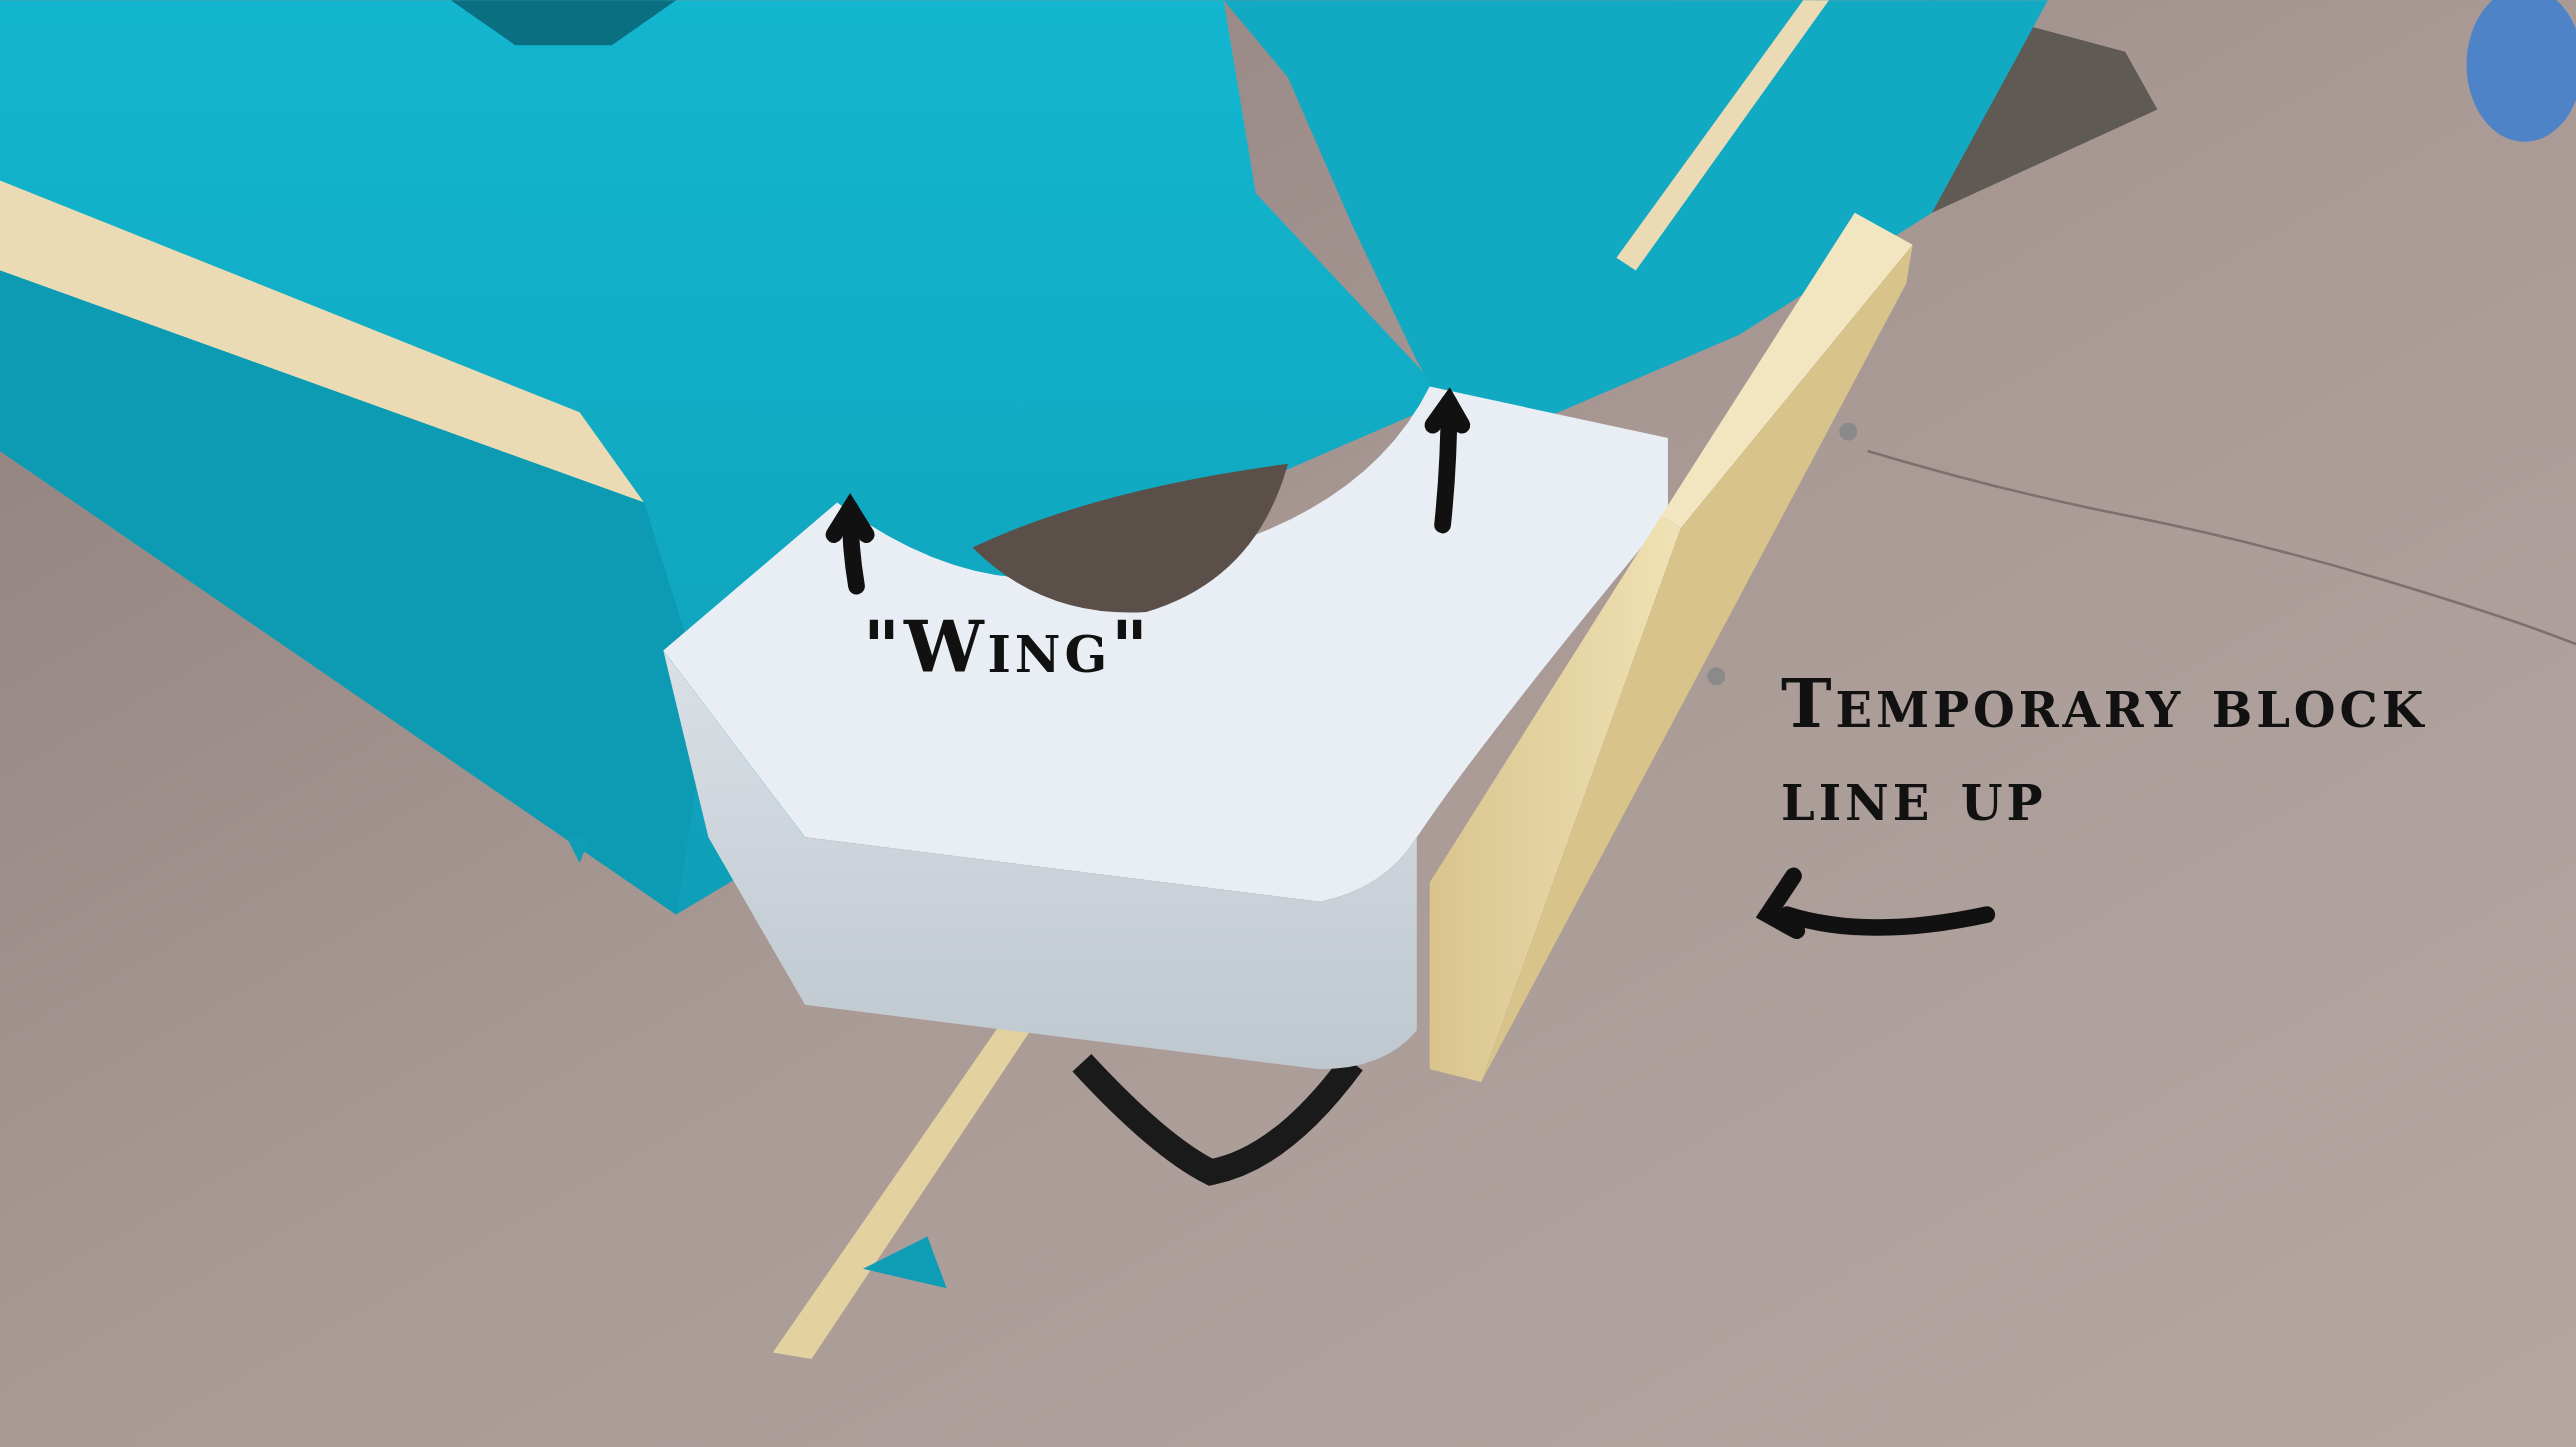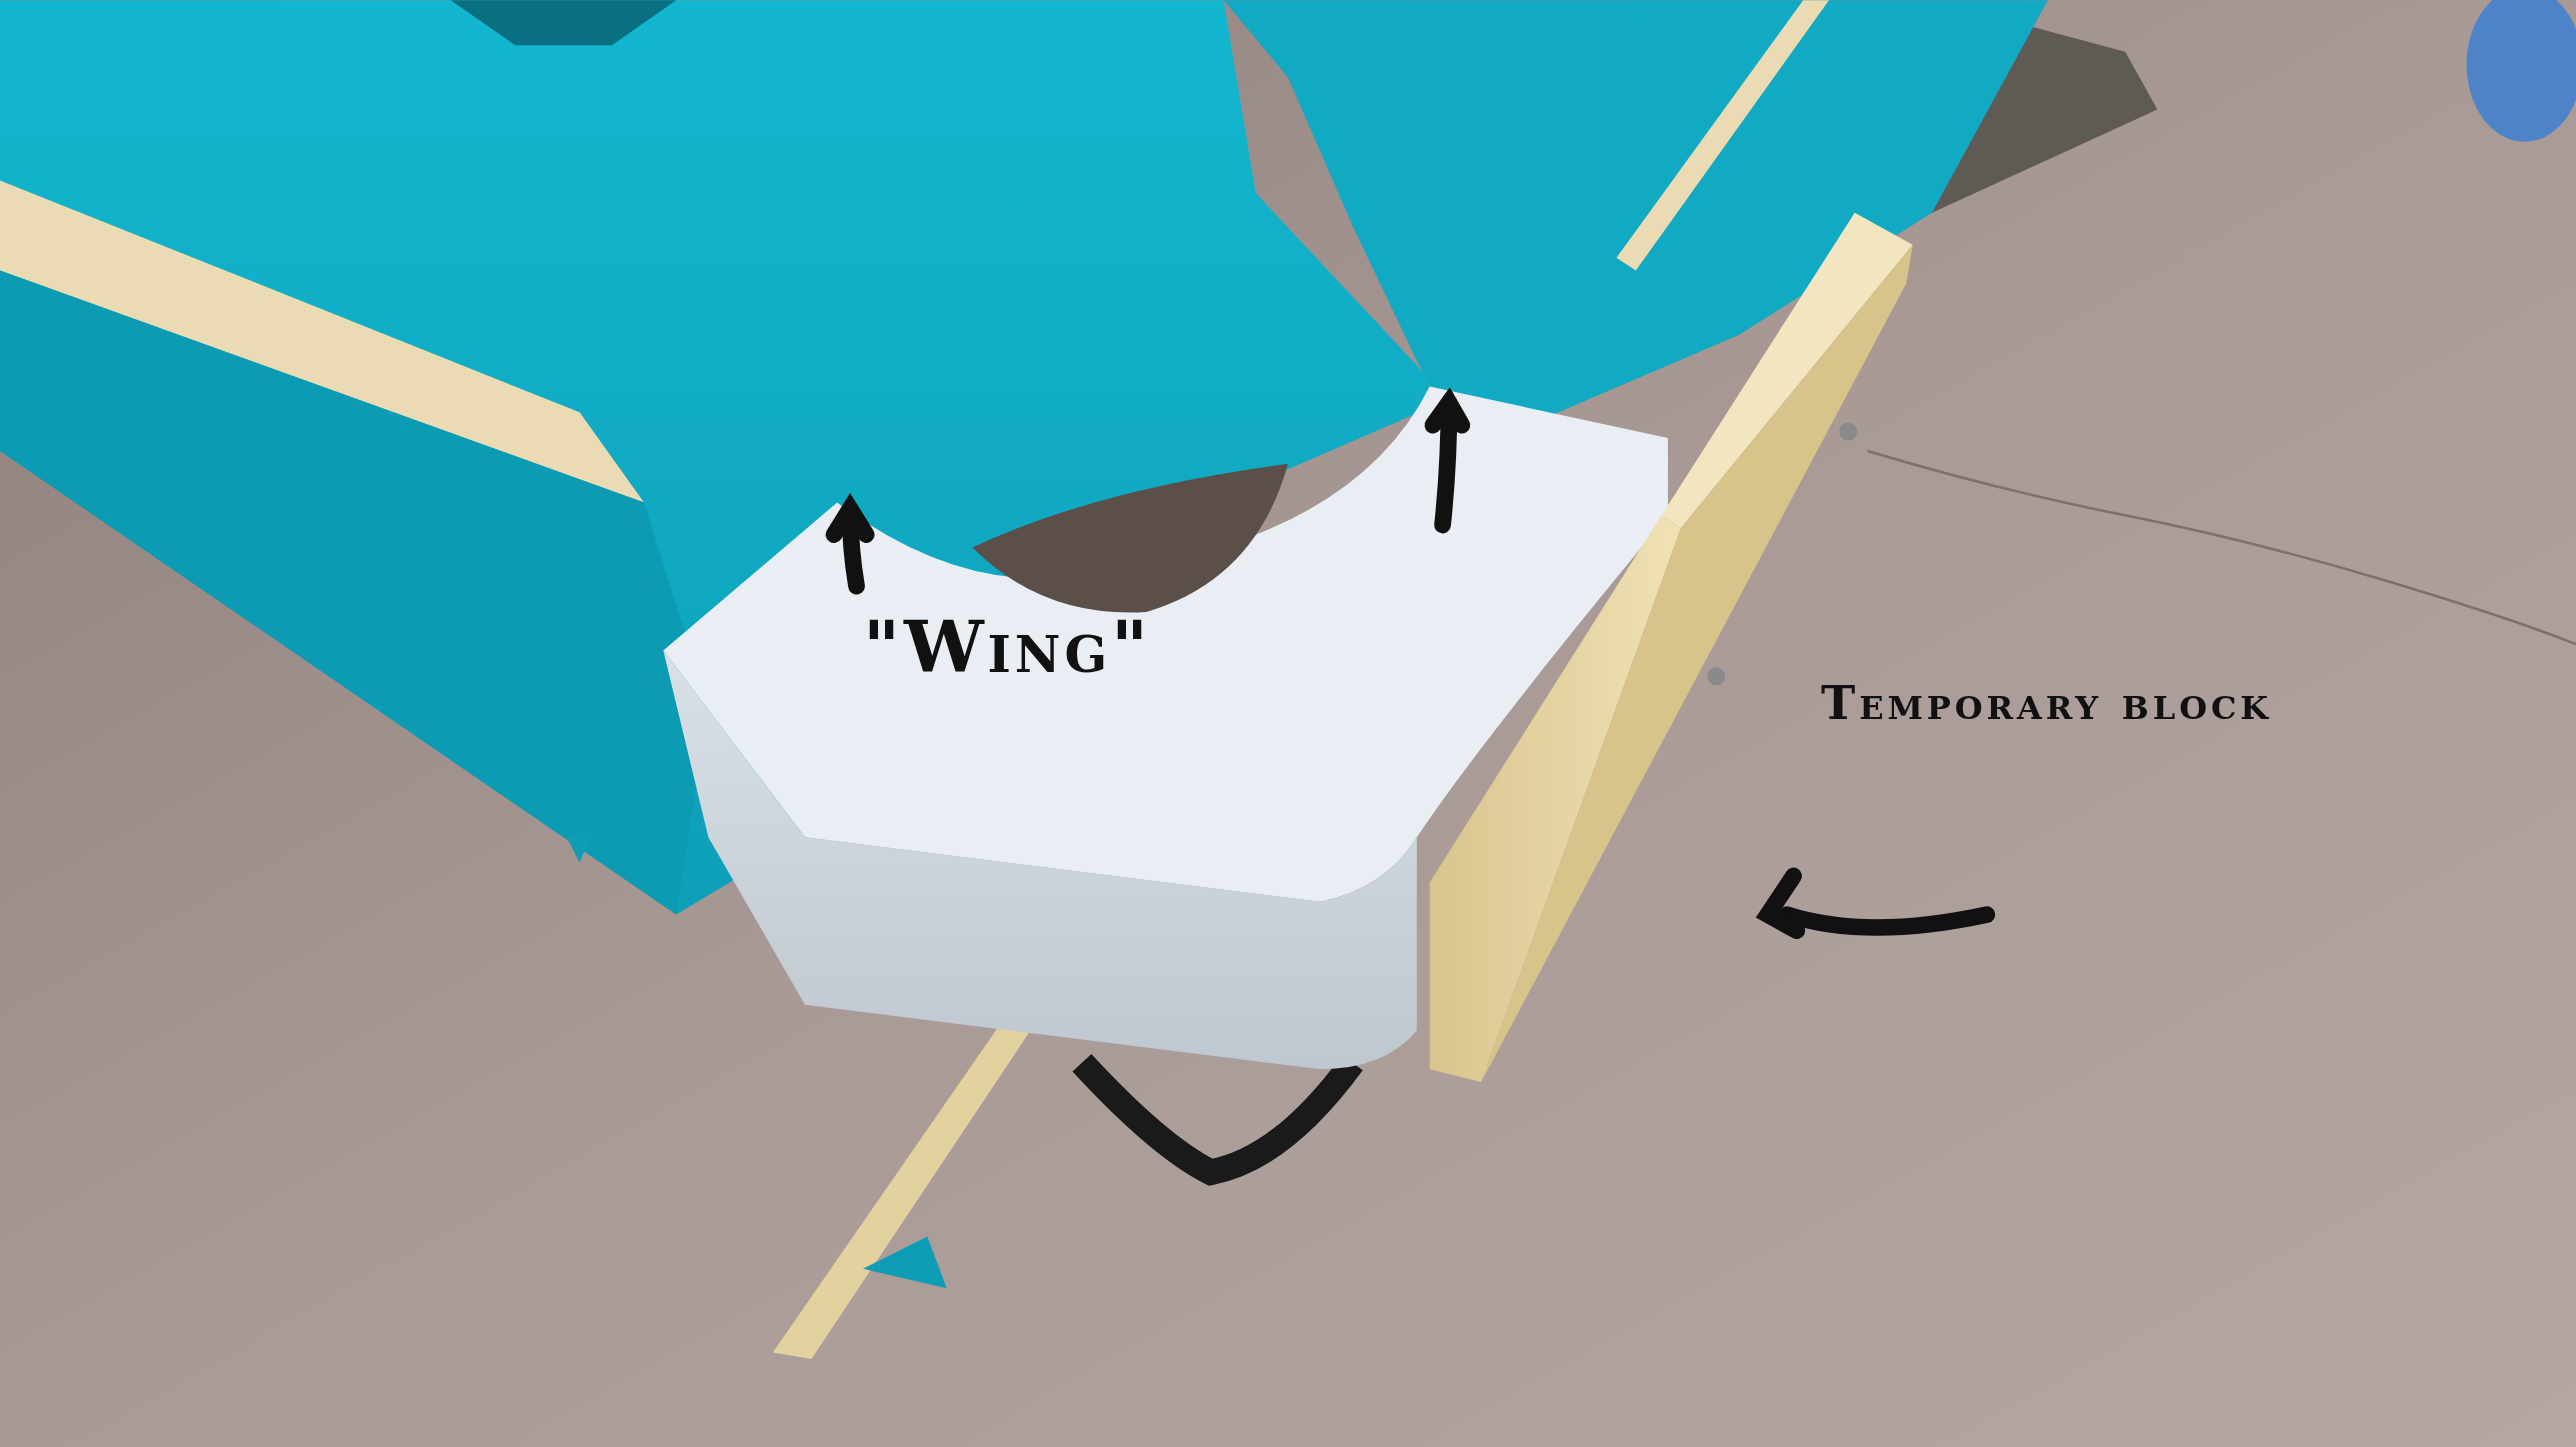--- a/index.html
+++ b/index.html
@@ -9,21 +9,21 @@
       position: absolute;
       font-family: "DejaVu Serif", "Liberation Serif", serif;
       font-weight: bold;
       color: #111111;
       font-variant: small-caps;
       letter-spacing: 3.9px;
       line-height: 1;
       white-space: nowrap;
     }
     .wing-label { left: 863px; top: 612px; font-size: 71px; }
-    .block-label { left: 1781px; top: 657px; font-size: 46px; line-height: 93px; margin-left: 40px; }
+    .block-label { left: 1781px; top: 657px; font-size: 68px; line-height: 93px; }
     .block-label span { display: block; }
   </style>
 </head>
 <body>
 
 <svg class="scene" viewBox="0 0 4000 2248" width="2576" height="1448" xmlns="http://www.w3.org/2000/svg">
   <defs>
     <linearGradient id="floorGrad" x1="0" y1="0" x2="1" y2="1">
       <stop offset="0" stop-color="#8c7d7a"></stop>
       <stop offset="0.5" stop-color="#a99a96"></stop>
@@ -94,14 +94,15 @@
     <path d="M2510 0"></path>
     <path d="M2510 0"></path>
     <path d="M2515 1400 L2475 1460 L2520 1485" transform="translate(270,-40)"></path>
   </g>
 </svg>
 
 <div class="label wing-label">"Wing"</div>
 
 <div class="label block-label">
   <span>Temporary block</span>
+  <span>line up</span>
 </div>
 
 
 </body></html>

